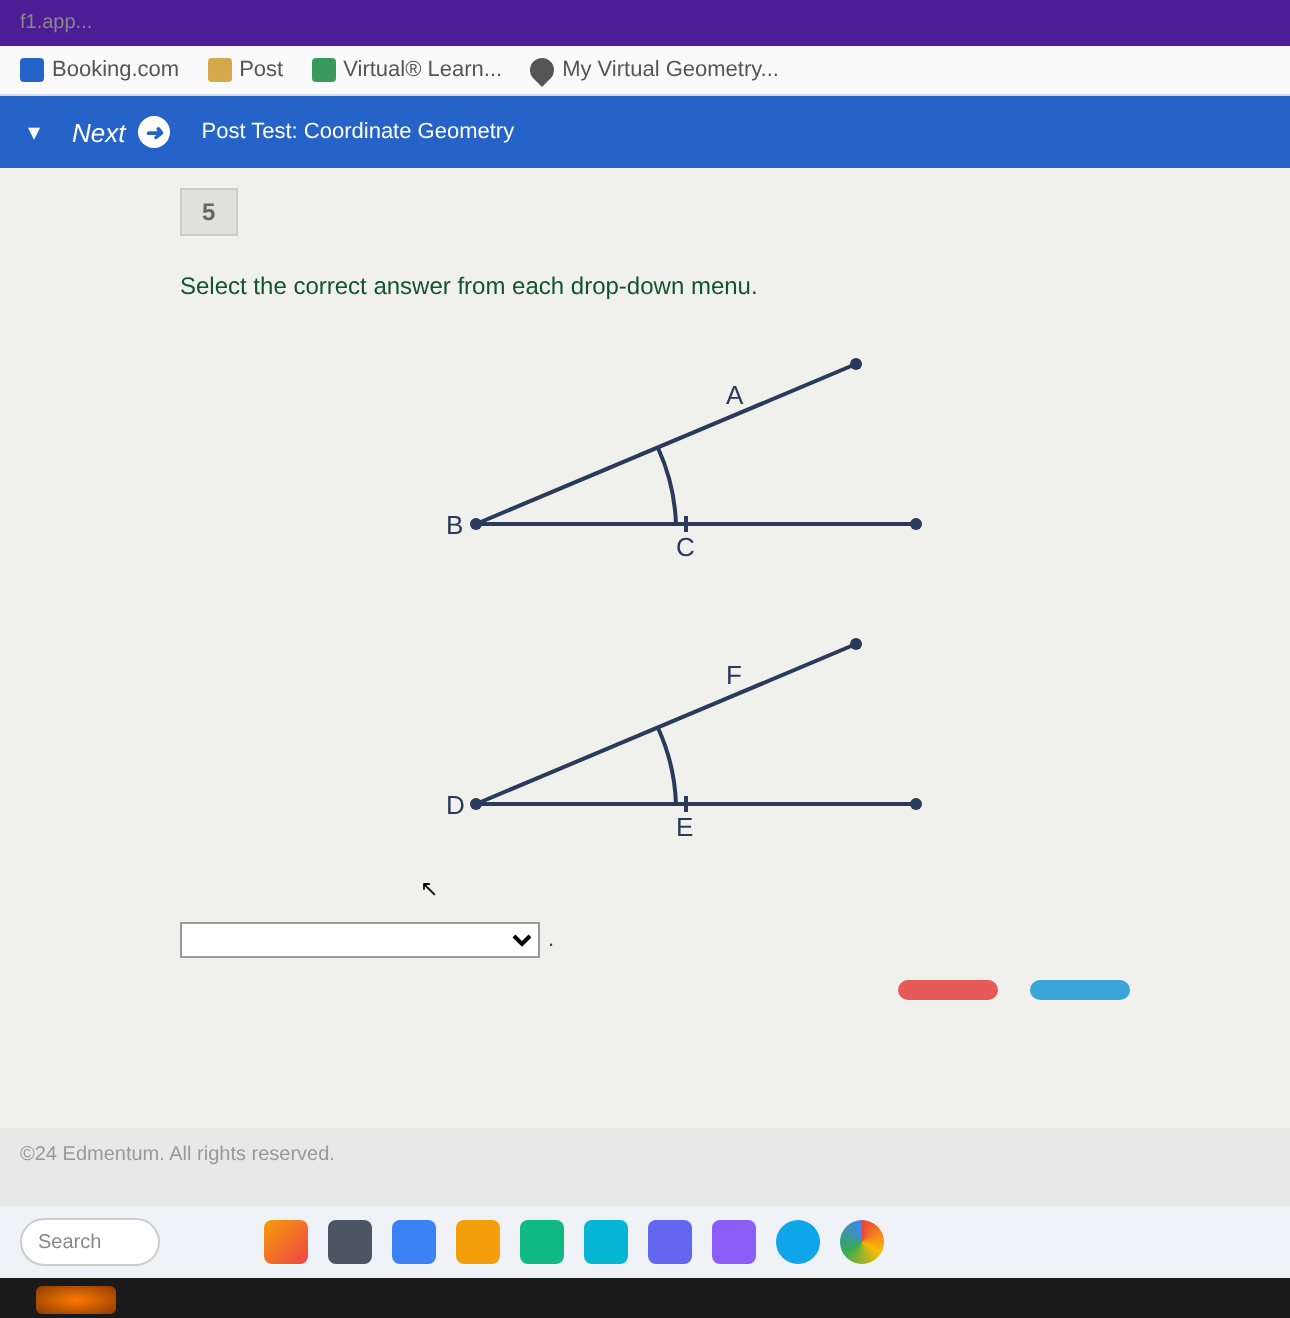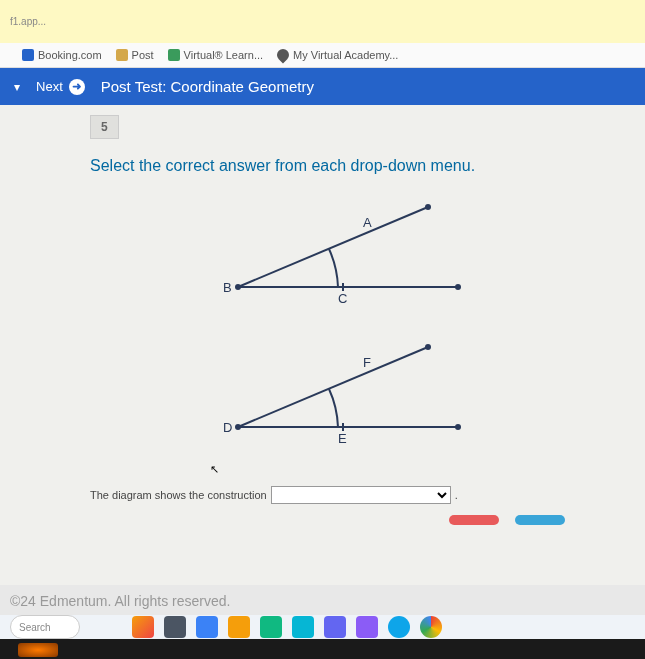--- a/index.html
+++ b/index.html
@@ -5,29 +5,29 @@
     * { margin: 0; padding: 0; box-sizing: border-box; }
     body {
       font-family: Arial, sans-serif;
       background: #e8e8e8;
       width: 645px;
       height: 659px;
       overflow: hidden;
       position: relative;
     }
     .browser-top {
-      background: #fef9c3;
-      padding: 16px 10px;
+      background: #4c1d95;
+      padding: 6px 10px;
       font-size: 10px;
       color: #888;
     }
     .bookmarks {
       display: flex;
       gap: 14px;
-      padding: 6px 22px;
+      padding: 6px 10px;
       background: #fafafa;
       font-size: 11px;
       color: #555;
       align-items: center;
       border-bottom: 1px solid #ddd;
     }
     .bookmark-item { display: flex; align-items: center; gap: 4px; cursor: pointer; }
     .bk-icon { width: 12px; height: 12px; background: #888; border-radius: 2px; }
     .bk-icon.blue { background: #2563c9; }
     .bk-icon.folder { background: #d4a84b; }
@@ -36,44 +36,44 @@
     .header-bar {
       background: #2563c9;
       color: white;
       padding: 10px 14px;
       display: flex;
       align-items: center;
       gap: 16px;
       font-size: 14px;
     }
     .chev { font-size: 12px; }
-    .next-btn { display: flex; align-items: center; gap: 6px; font-size: 13px; cursor: pointer; }
+    .next-btn { display: flex; align-items: center; gap: 6px; font-size: 13px; cursor: pointer; font-style: italic; }
     .circle-arrow {
       width: 16px; height: 16px; border-radius: 50%;
       background: white; color: #2563c9;
       display: flex; align-items: center; justify-content: center;
       font-size: 11px; font-weight: bold;
     }
-    .page-title { font-size: 15px; }
+    .page-title { font-size: 11px; }
     .content-area {
       background: #f0f0ed;
       padding: 0 0 10px 90px;
       min-height: 480px;
     }
     .q-num {
       display: inline-block;
       background: #e0e0dd;
       border: 1px solid #ccc;
       padding: 4px 10px;
       font-size: 12px;
       font-weight: bold;
       color: #666;
       margin: 10px 0;
     }
-    .instruction { font-size: 16px; color: #0369a1; margin: 8px 0 12px; }
+    .instruction { font-size: 12px; color: #14532d; margin: 8px 0 12px; }
     .description { font-size: 12px; color: #333; margin-bottom: 20px; }
     .diagrams {
       display: flex;
       flex-direction: column;
       align-items: center;
       gap: 20px;
       padding: 10px 60px 20px 0;
     }
     .angle-svg { display: block; }
     .answer-block { font-size: 11px; color: #444; margin-top: 10px; }
@@ -91,29 +91,29 @@
     .cursor-arrow { font-size: 11px; margin-left: 120px; margin-top: -14px; }
     .bottom-buttons {
       display: flex; gap: 16px;
       justify-content: flex-end;
       padding: 8px 80px 0 0;
     }
     .pill { width: 50px; height: 10px; border-radius: 5px; }
     .pill.red { background: #e85a5a; }
     .pill.blue { background: #3aa5d8; }
     .footer-note {
-      font-size: 14px; color: #999;
+      font-size: 10px; color: #999;
       padding: 8px 12px 8px 10px;
       background: #e8e8e8;
     }
     .taskbar {
       position: absolute;
       bottom: 20px;
       left: 0; right: 0;
-      height: 24px;
+      height: 36px;
       background: rgba(240,245,250,0.85);
       display: flex;
       align-items: center;
       padding: 0 10px;
       gap: 12px;
     }
     .search-box {
       width: 70px; height: 24px;
       background: white; border: 1px solid #ccc;
       border-radius: 12px;
@@ -146,21 +146,21 @@
   <div class="bookmark-item">
     <span class="bk-icon folder"></span>
     <span>Post</span>
   </div>
   <div class="bookmark-item">
     <span class="bk-icon green"></span>
     <span>Virtual® Learn...</span>
   </div>
   <div class="bookmark-item">
     <span class="bk-icon marker"></span>
-    <span>My Virtual Academy...</span>
+    <span>My Virtual Geometry...</span>
   </div>
 </div>
 
 <div class="header-bar">
   <span class="chev">▾</span>
   <div class="next-btn">
     <span>Next</span>
     <span class="circle-arrow">➜</span>
   </div>
   <div class="page-title">Post Test: Coordinate Geometry</div>
@@ -195,21 +195,20 @@
       <text x="155" y="30" font-size="13" fill="#2a3a5a">F</text>
       <text x="15" y="95" font-size="13" fill="#2a3a5a">D</text>
       <text x="130" y="106" font-size="13" fill="#2a3a5a">E</text>
     </svg>
   </div>
 
   <div class="cursor-arrow">↖</div>
 
   <div class="answer-block">
     <div class="answer-line">
-      <span>The diagram shows the construction</span>
       <select class="dd-wide"></select>.
     </div>
   </div>
 
   <div class="bottom-buttons">
     <div class="pill red"></div>
     <div class="pill blue"></div>
   </div>
 </div>
 

